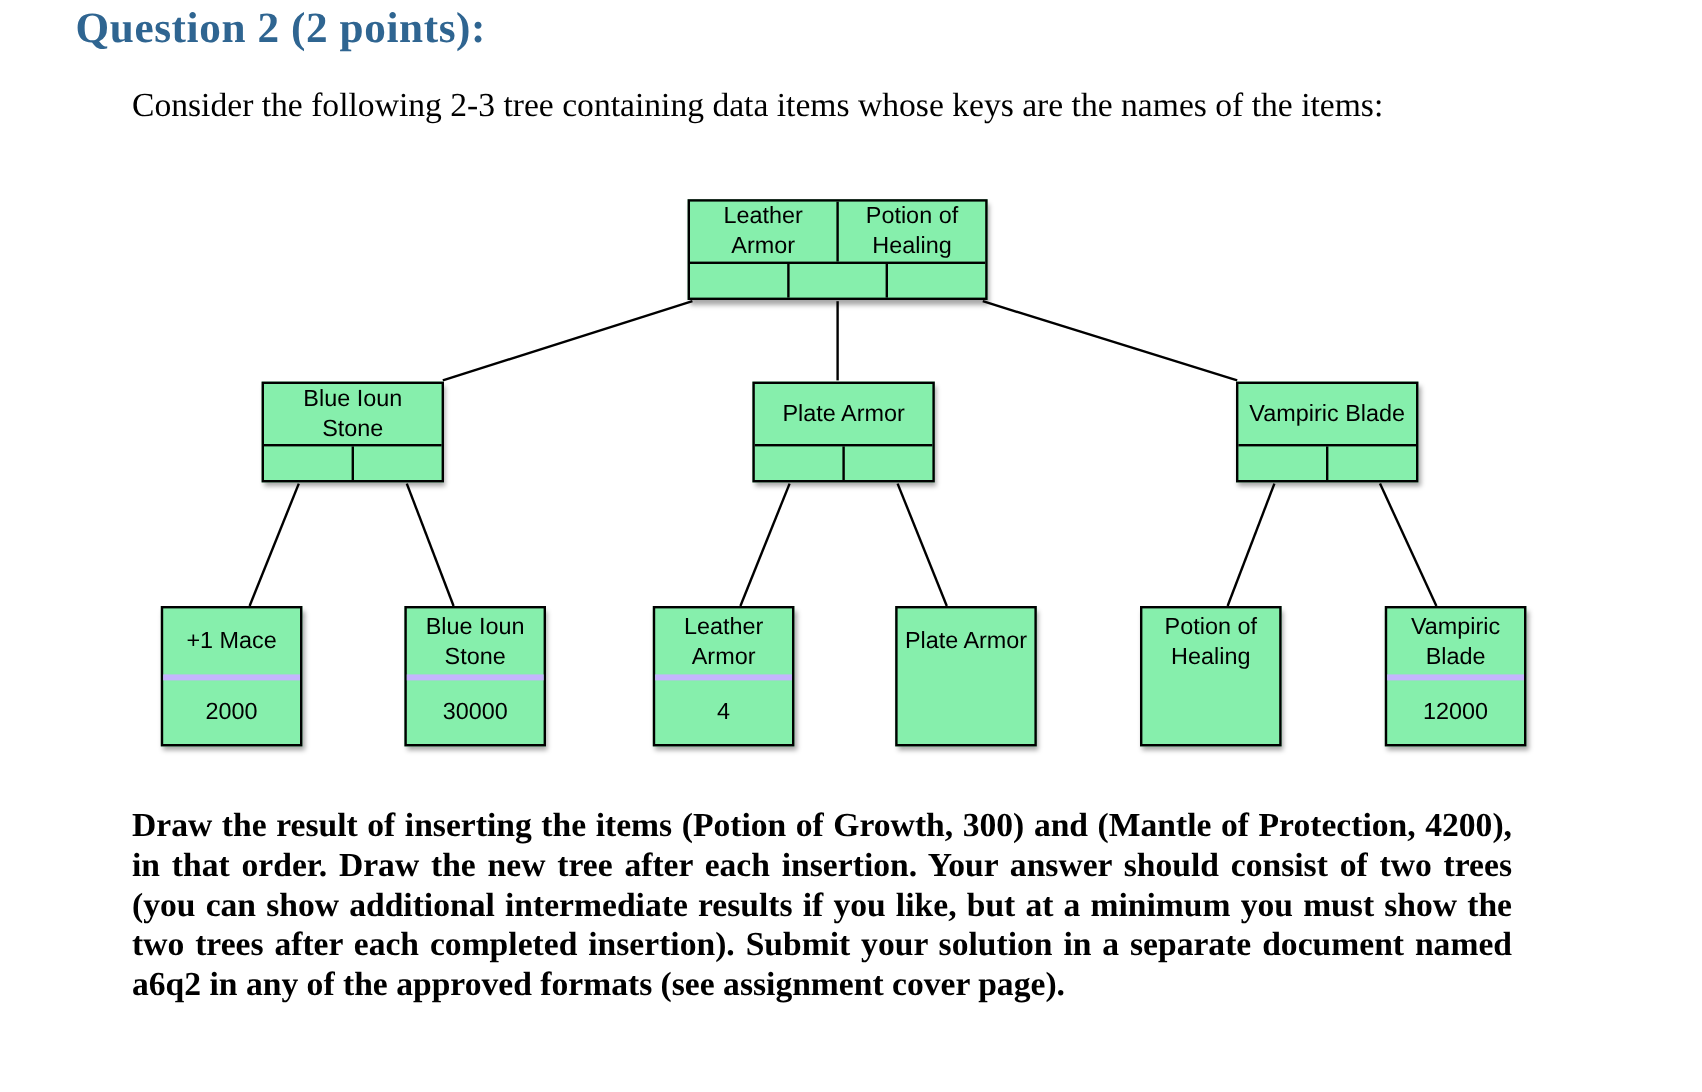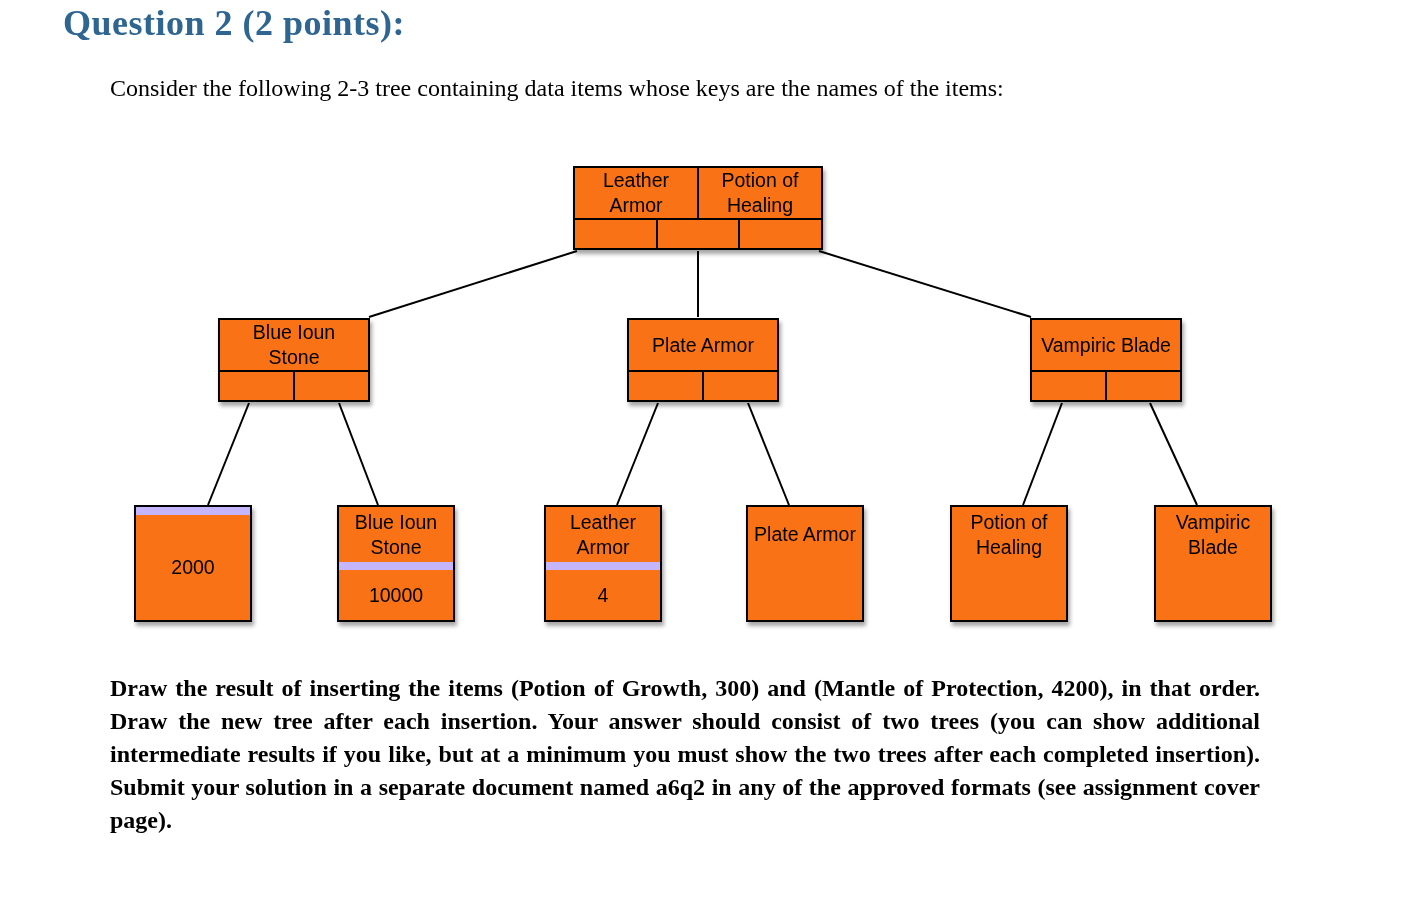--- a/index.html
+++ b/index.html
@@ -20,37 +20,37 @@
     margin: 0;
     font-size: 36px;
     font-weight: bold;
     color: #2f6591;
     font-family: "Liberation Serif", serif;
     letter-spacing: 0.5px;
   }
   .body-text {
     position: absolute;
     margin: 0;
-    font-size: 24px;
+    font-size: 28px;
     line-height: 33px;
     color: #000;
   }
   #intro-paragraph { left: 110px; top: 72px; width: 1180px; }
   #instructions-paragraph {
     left: 110px; top: 672px; width: 1150px;
     text-align: justify;
     font-weight: bold;
   }
   
   #tree-lines { position: absolute; left: 0; top: 0; width: 1418px; height: 910px; }
   #tree-lines line { stroke: #000; stroke-width: 2; }
   .node {
     position: absolute;
     box-sizing: border-box;
-    background: #f97316;
+    background: #86efac;
     border: 2px solid #000;
     box-shadow: 2px 4px 4px rgba(0,0,0,0.35);
     display: flex;
     flex-direction: column;
     font-family: "Liberation Sans", sans-serif;
     font-size: 19.5px;
     line-height: 25px;
     text-align: center;
   }
   .keys { flex: 1; display: flex; }
@@ -73,21 +73,21 @@
   .leaf-name {
     height: 55px;
     flex-shrink: 0;
     display: flex;
     align-items: center;
     justify-content: center;
     padding: 0 4px;
   }
   .leaf-value {
     flex: 1;
-    border-top: 8px solid #c4b5fd;
+    border-top: 5px solid #c4b5fd;
     display: flex;
     align-items: center;
     justify-content: center;
   }
   
   #node-root     { left: 573px;  top: 166px; width: 250px; height: 84px; }
   #node-blue     { left: 218px;  top: 318px; width: 152px; height: 84px; }
   #node-plate    { left: 627px;  top: 318px; width: 152px; height: 84px; }
   #node-vampiric { left: 1030px; top: 318px; width: 152px; height: 84px; }
   .leaf { top: 505px; width: 118px; height: 117px; }
@@ -159,37 +159,39 @@
       <div class="keys">
           <div class="key">Vampiric Blade</div>
         </div>
       <div class="ptr-row">
           <span></span>
           <span></span>
         </div>
     </div>
 
     <div class="node leaf" id="leaf-0">
+      <div class="leaf-name">+1 Mace</div>
       <div class="leaf-value">2000</div>
     </div>
     <div class="node leaf" id="leaf-1">
       <div class="leaf-name">Blue Ioun Stone</div>
-      <div class="leaf-value">10000</div>
+      <div class="leaf-value">30000</div>
     </div>
     <div class="node leaf" id="leaf-2">
       <div class="leaf-name">Leather Armor</div>
       <div class="leaf-value">4</div>
     </div>
     <div class="node leaf" id="leaf-3">
       <div class="leaf-name">Plate Armor</div>
     </div>
     <div class="node leaf" id="leaf-4">
       <div class="leaf-name">Potion of Healing</div>
     </div>
     <div class="node leaf" id="leaf-5">
       <div class="leaf-name">Vampiric Blade</div>
+      <div class="leaf-value">12000</div>
     </div>
 
   </div>
 
   <p id="instructions-paragraph" class="body-text">Draw the result of inserting the items (Potion of Growth, 300) and (Mantle of Protection, 4200), in that order.  Draw the new tree after each insertion.  Your answer should consist of two trees (you can show additional intermediate results if you like, but at a minimum you must show the two trees after each completed insertion).  Submit your solution in a separate document named a6q2 in any of the approved formats (see assignment cover page).</p>
 
 </div>
 
 </body></html>

